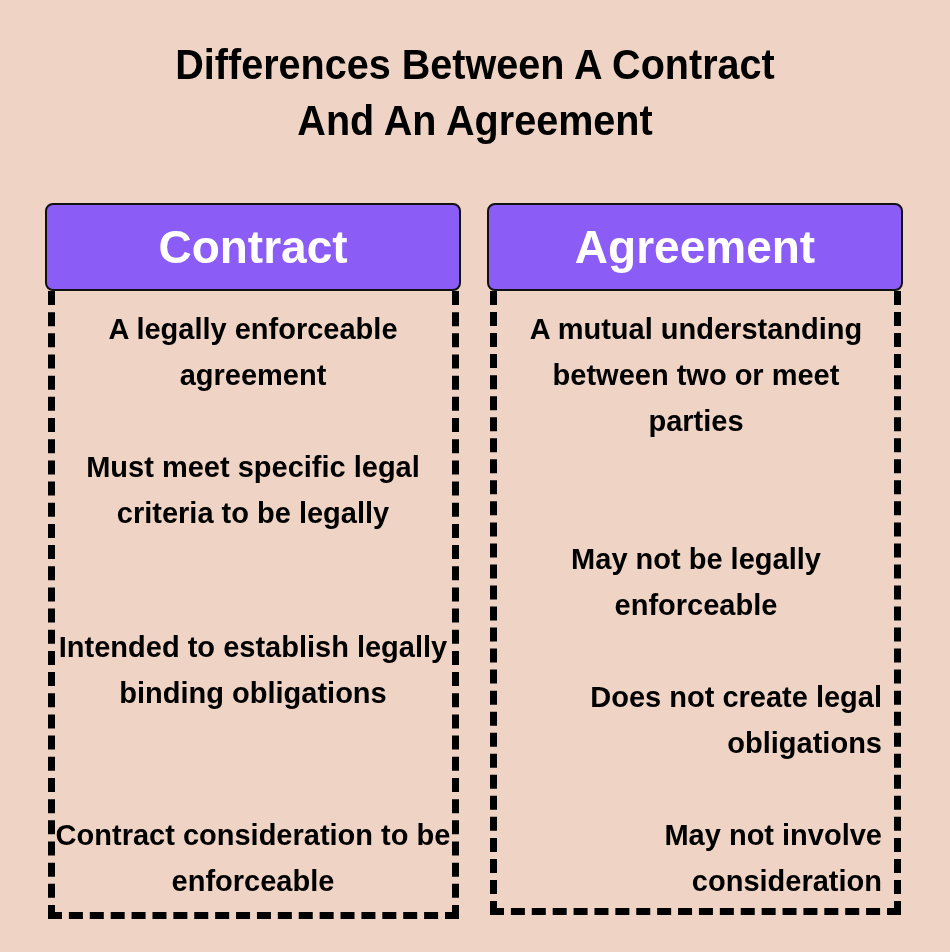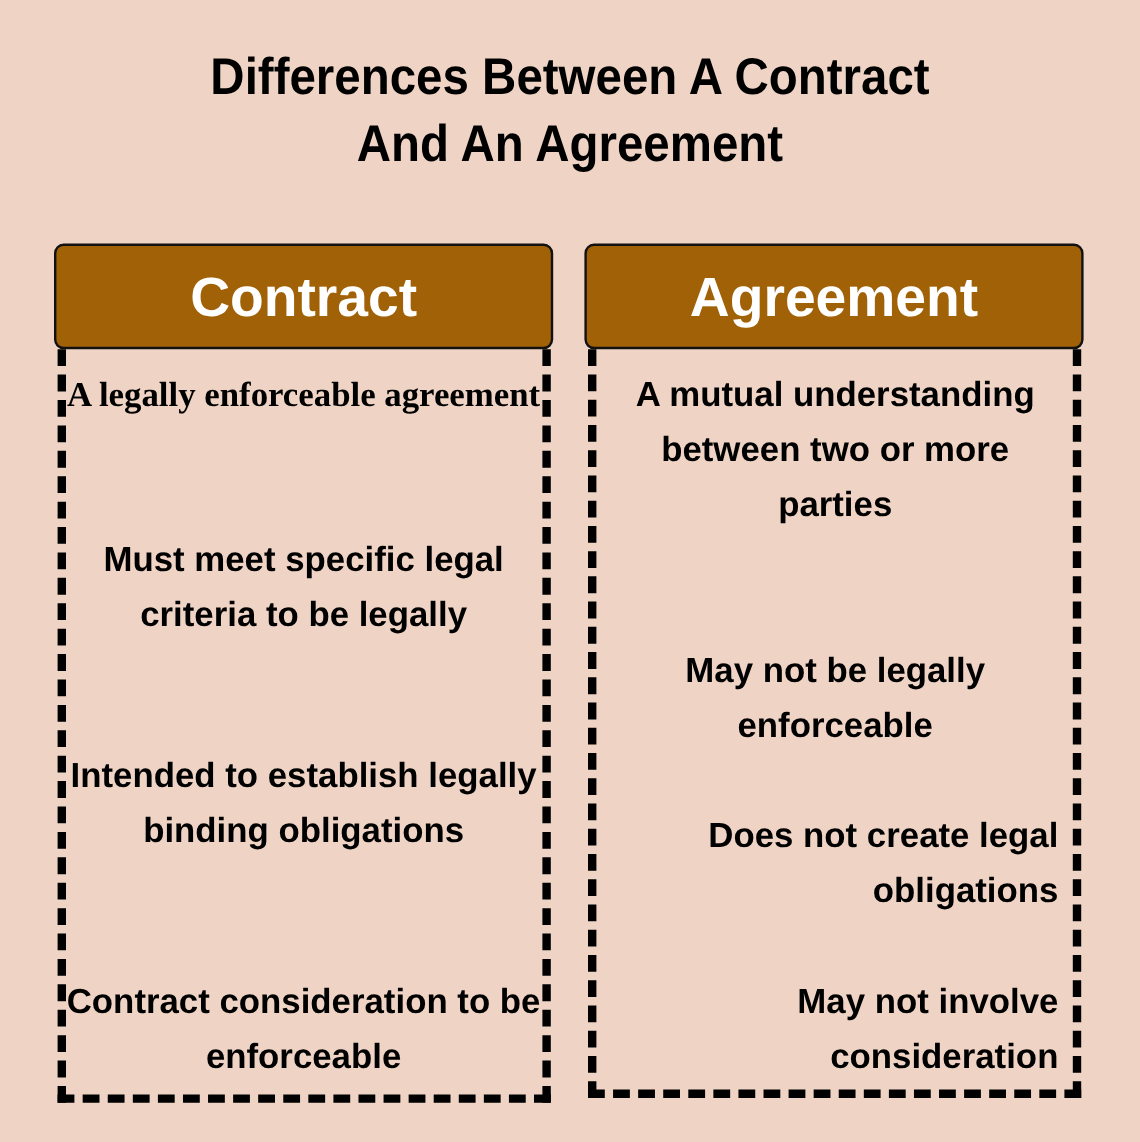--- a/index.html
+++ b/index.html
@@ -16,21 +16,21 @@
     text-align: center;
     font-family: "Liberation Sans", sans-serif;
     font-weight: bold;
     font-size: 43px;
     line-height: 56px;
     letter-spacing: 0px;
     transform: scaleX(0.92);
   }
   .header {
     position: absolute; top: 203px; height: 88px;
-    background: #a16207;
+    background: #8b5cf6;
     border: 2px solid #111;
     border-radius: 8px;
     box-sizing: border-box;
     color: #fff;
     font-weight: bold;
     font-size: 46px;
     display: flex; align-items: center; justify-content: center;
   }
   .body-box {
     position: absolute; top: 291px;
@@ -53,28 +53,28 @@
 <div class="title">
   <div>Differences Between A Contract</div>
   <div>And An Agreement</div>
 </div>
 
 <div class="header" style="left:45px;width:416px;">
   <span>Contract</span>
 </div>
 <div class="body-box" style="left:48px;width:411px;height:628px;"></div>
 <div class="items" style="left:55px;width:396px;top:306px;">
-  <div class="item" style="top:0px;font-family:Liberation Serif, serif;">A legally enforceable agreement</div>
+  <div class="item" style="top:0px;">A legally enforceable agreement</div>
   <div class="item" style="top:138px;">Must meet specific legal criteria to be legally</div>
   <div class="item" style="top:318px;">Intended to establish legally binding obligations</div>
   <div class="item" style="top:506px;">Contract consideration to be enforceable</div>
 </div>
 
 <div class="header" style="left:487px;width:416px;">
   <span>Agreement</span>
 </div>
 <div class="body-box" style="left:490px;width:411px;height:624px;"></div>
 <div class="items" style="left:510px;width:372px;top:306px;">
-  <div class="item" style="top:0px;">A mutual understanding between two or more parties</div>
+  <div class="item" style="top:0px;">A mutual understanding between two or meet parties</div>
   <div class="item" style="top:230px;">May not be legally enforceable</div>
   <div class="item" style="top:368px;text-align:right;">Does not create legal obligations</div>
   <div class="item" style="top:506px;text-align:right;">May not involve consideration</div>
 </div>
 
 </body></html>

